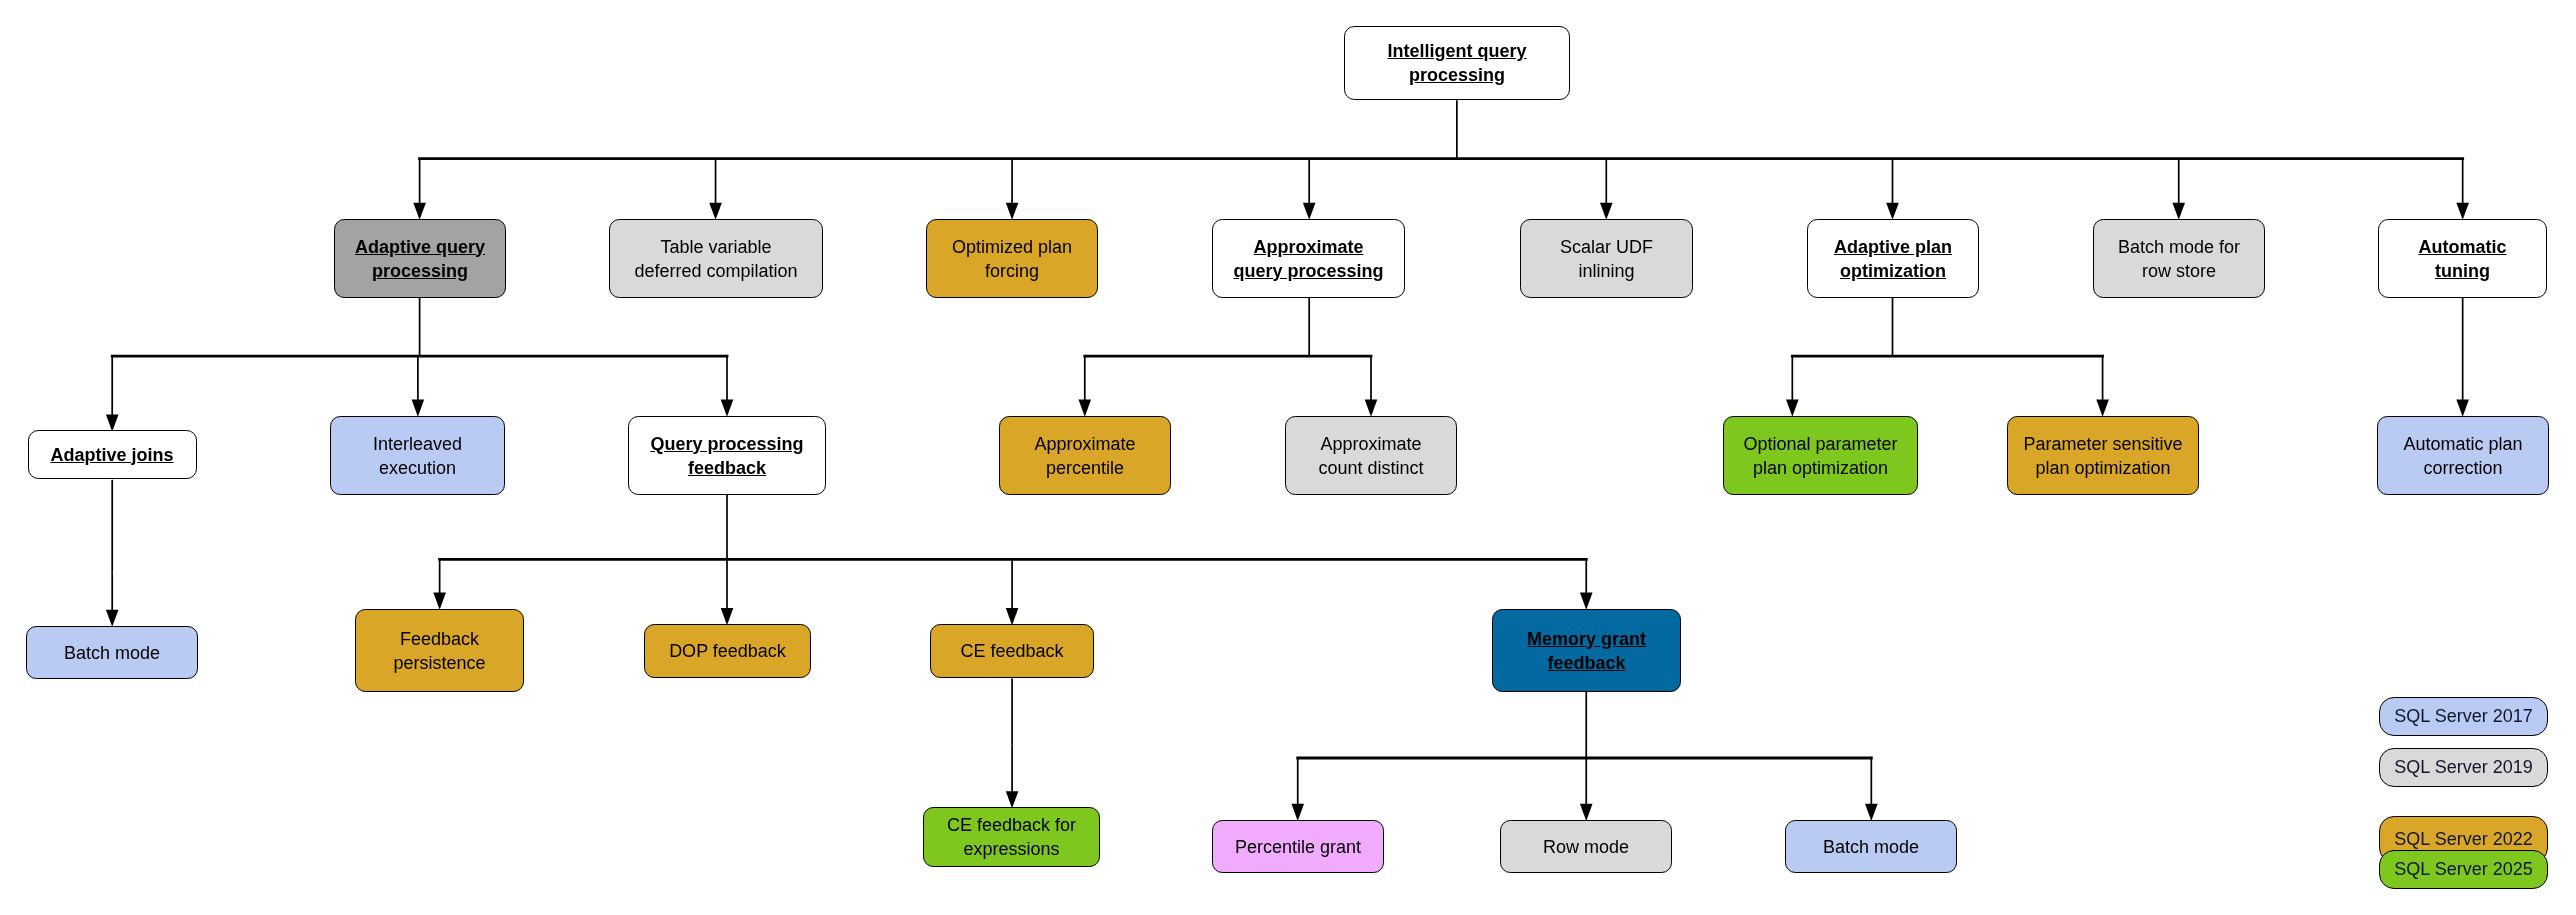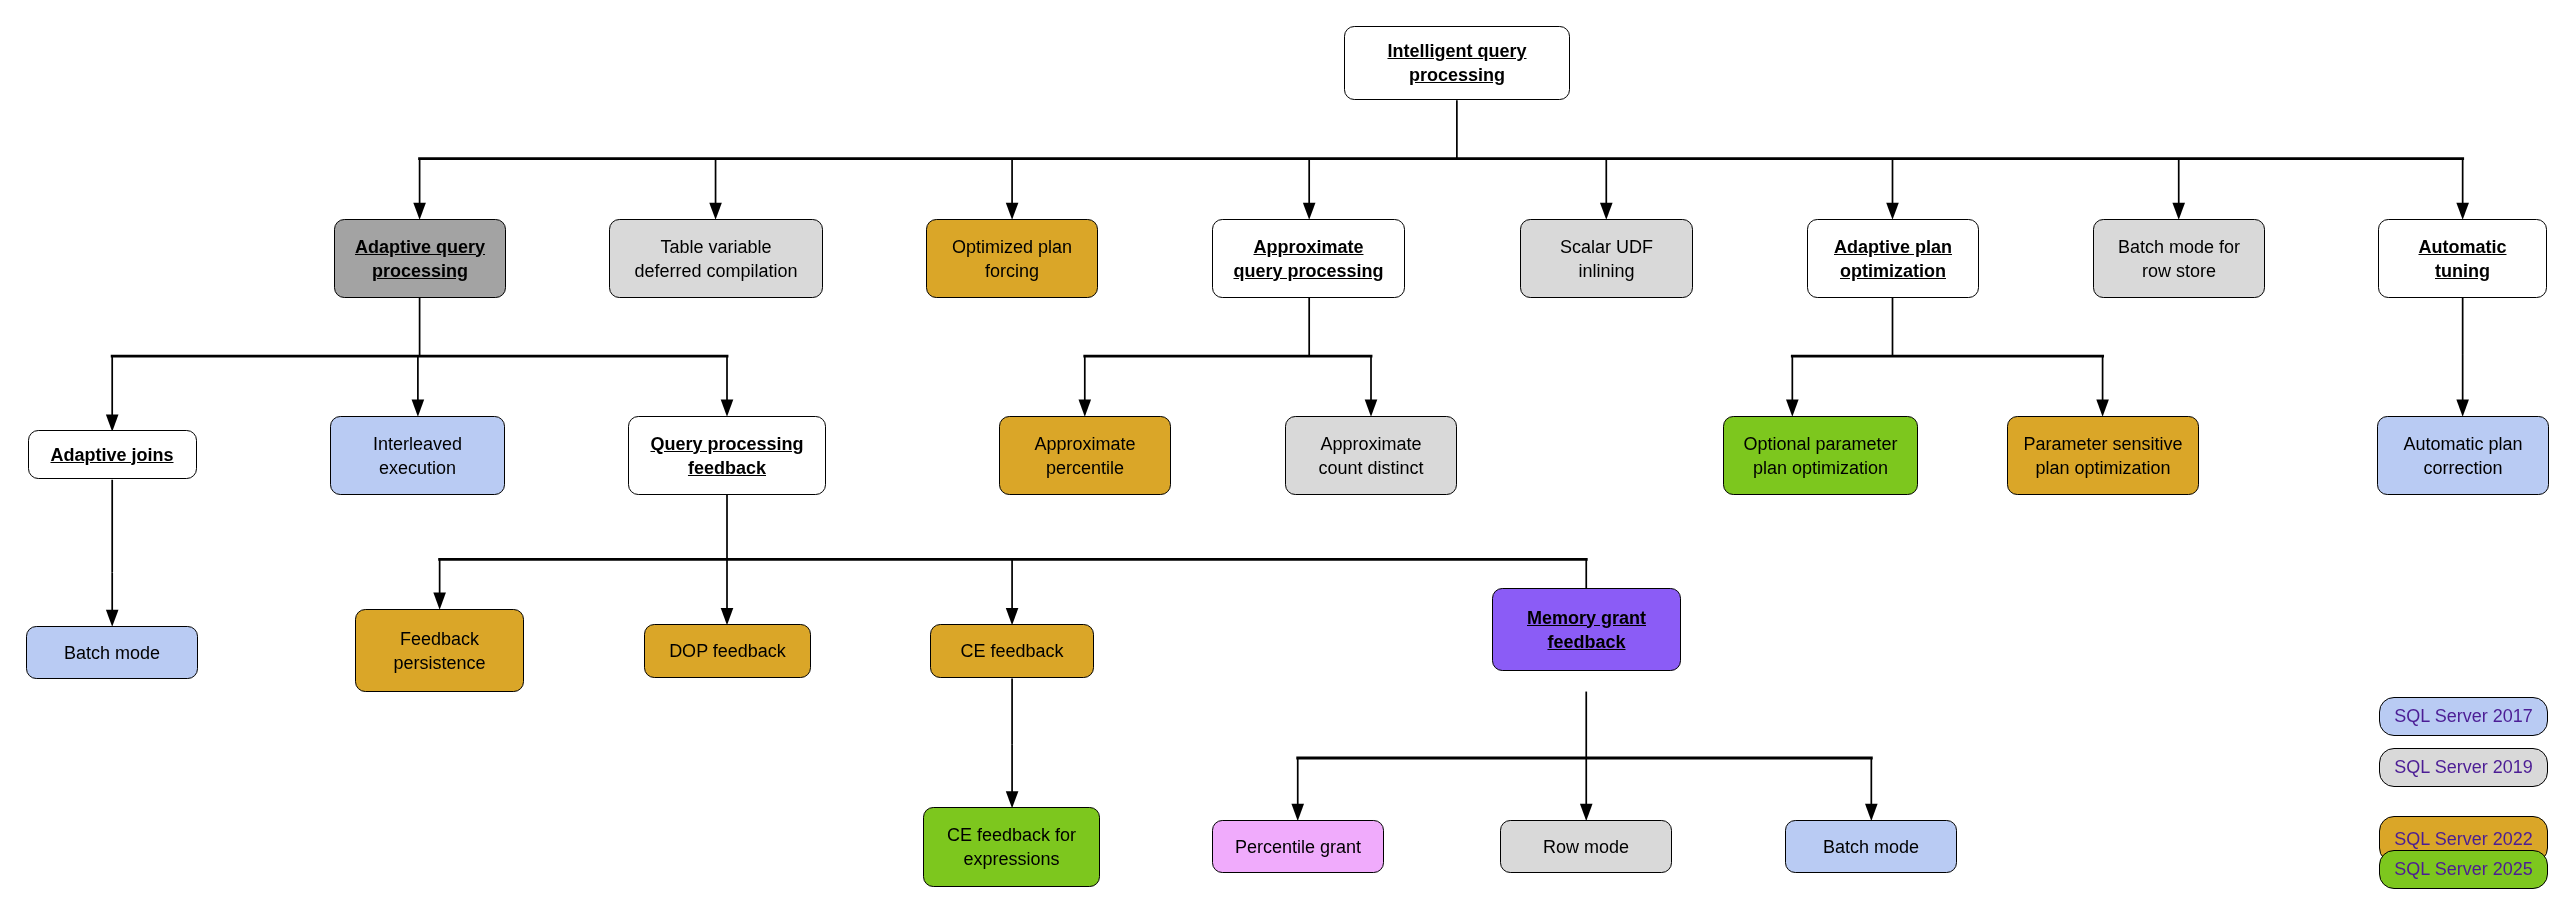--- a/index.html
+++ b/index.html
@@ -46,21 +46,21 @@
   .pill {
     position: absolute;
     box-sizing: border-box;
     border: 1.7px solid #000000;
     border-radius: 15px;
     display: flex;
     align-items: center;
     justify-content: center;
     text-align: left;
     font-size: 18px;
-    color: #4c1d95;
+    color: #0f172a;
     white-space: nowrap;
   }
 </style>
 </head>
 <body>
 
 <div id="diagram-canvas">
   <svg id="connector-layer" viewBox="0 0 4500 1600" xmlns="http://www.w3.org/2000/svg">
       <line x1="2545" y1="175" x2="2545" y2="277" stroke="#000000" stroke-width="3"></line>
       <line x1="730.5" y1="277" x2="4304.5" y2="277" stroke="#000000" stroke-width="5"></line>
@@ -160,23 +160,23 @@
 plan optimization</span></div>
       <div class="node" style="left: 2007px; top: 416px; width: 192px; height: 79px; background: rgb(218, 166, 40); align-items: center;"><span>Parameter sensitive
 plan optimization</span></div>
       <div class="node" style="left: 2377px; top: 416px; width: 172px; height: 79px; background: rgb(185, 203, 243);"><span>Automatic plan
 correction</span></div>
       <div class="node" style="left: 26px; top: 626px; width: 172px; height: 53px; background: rgb(185, 203, 243);"><span>Batch mode</span></div>
       <div class="node" style="left: 355px; top: 609px; width: 169px; height: 83px; background: rgb(218, 166, 40);"><span>Feedback
 persistence</span></div>
       <div class="node" style="left: 644px; top: 624px; width: 167px; height: 54px; background: rgb(218, 166, 40);"><span>DOP feedback</span></div>
       <div class="node" style="left: 930px; top: 624px; width: 164px; height: 54px; background: rgb(218, 166, 40);"><span>CE feedback</span></div>
-      <div class="node bold" style="left: 1492px; top: 588px; width: 189px; height: 83px; background: #8b5cf6;"><span>Memory grant
+      <div class="node bold" style="left: 1492px; top: 609px; width: 189px; height: 83px; background: #0369a1;"><span>Memory grant
 feedback</span></div>
-      <div class="node" style="left: 923px; top: 807px; width: 177px; height: 80px; background: rgb(125, 199, 30);"><span>CE feedback for
+      <div class="node" style="left: 923px; top: 807px; width: 177px; height: 60px; background: rgb(125, 199, 30);"><span>CE feedback for
 expressions</span></div>
       <div class="node" style="left: 1212px; top: 820px; width: 172px; height: 53px; background: #f0abfc;"><span>Percentile grant</span></div>
       <div class="node" style="left: 1500px; top: 820px; width: 172px; height: 53px; background: rgb(217, 217, 217);"><span>Row mode</span></div>
       <div class="node" style="left: 1785px; top: 820px; width: 172px; height: 53px; background: rgb(185, 203, 243);"><span>Batch mode</span></div>
     </div>
   <div id="legend">
       <div class="pill" style="left: 2379px; top: 697px; width: 169px; height: 39px; background: rgb(185, 203, 243);">
         <span>SQL Server 2017</span>
       </div>
       <div class="pill" style="left: 2379px; top: 748px; width: 169px; height: 39px; background: rgb(217, 217, 217);">

